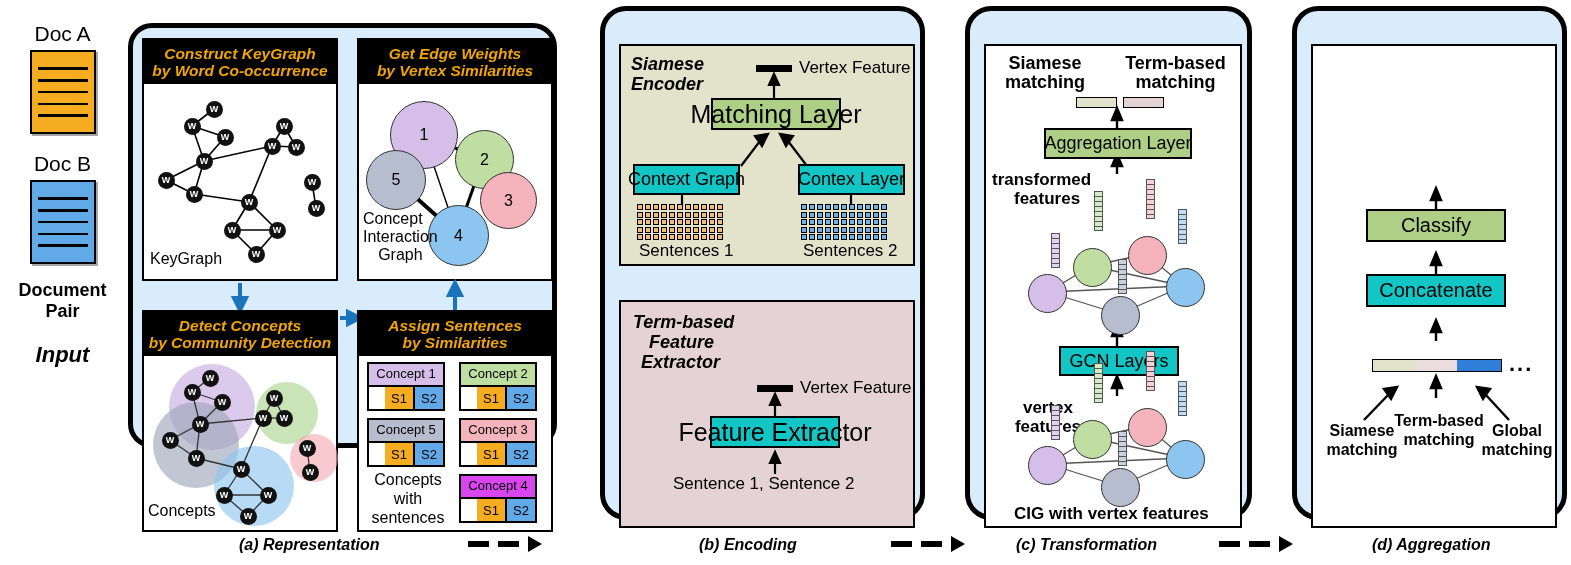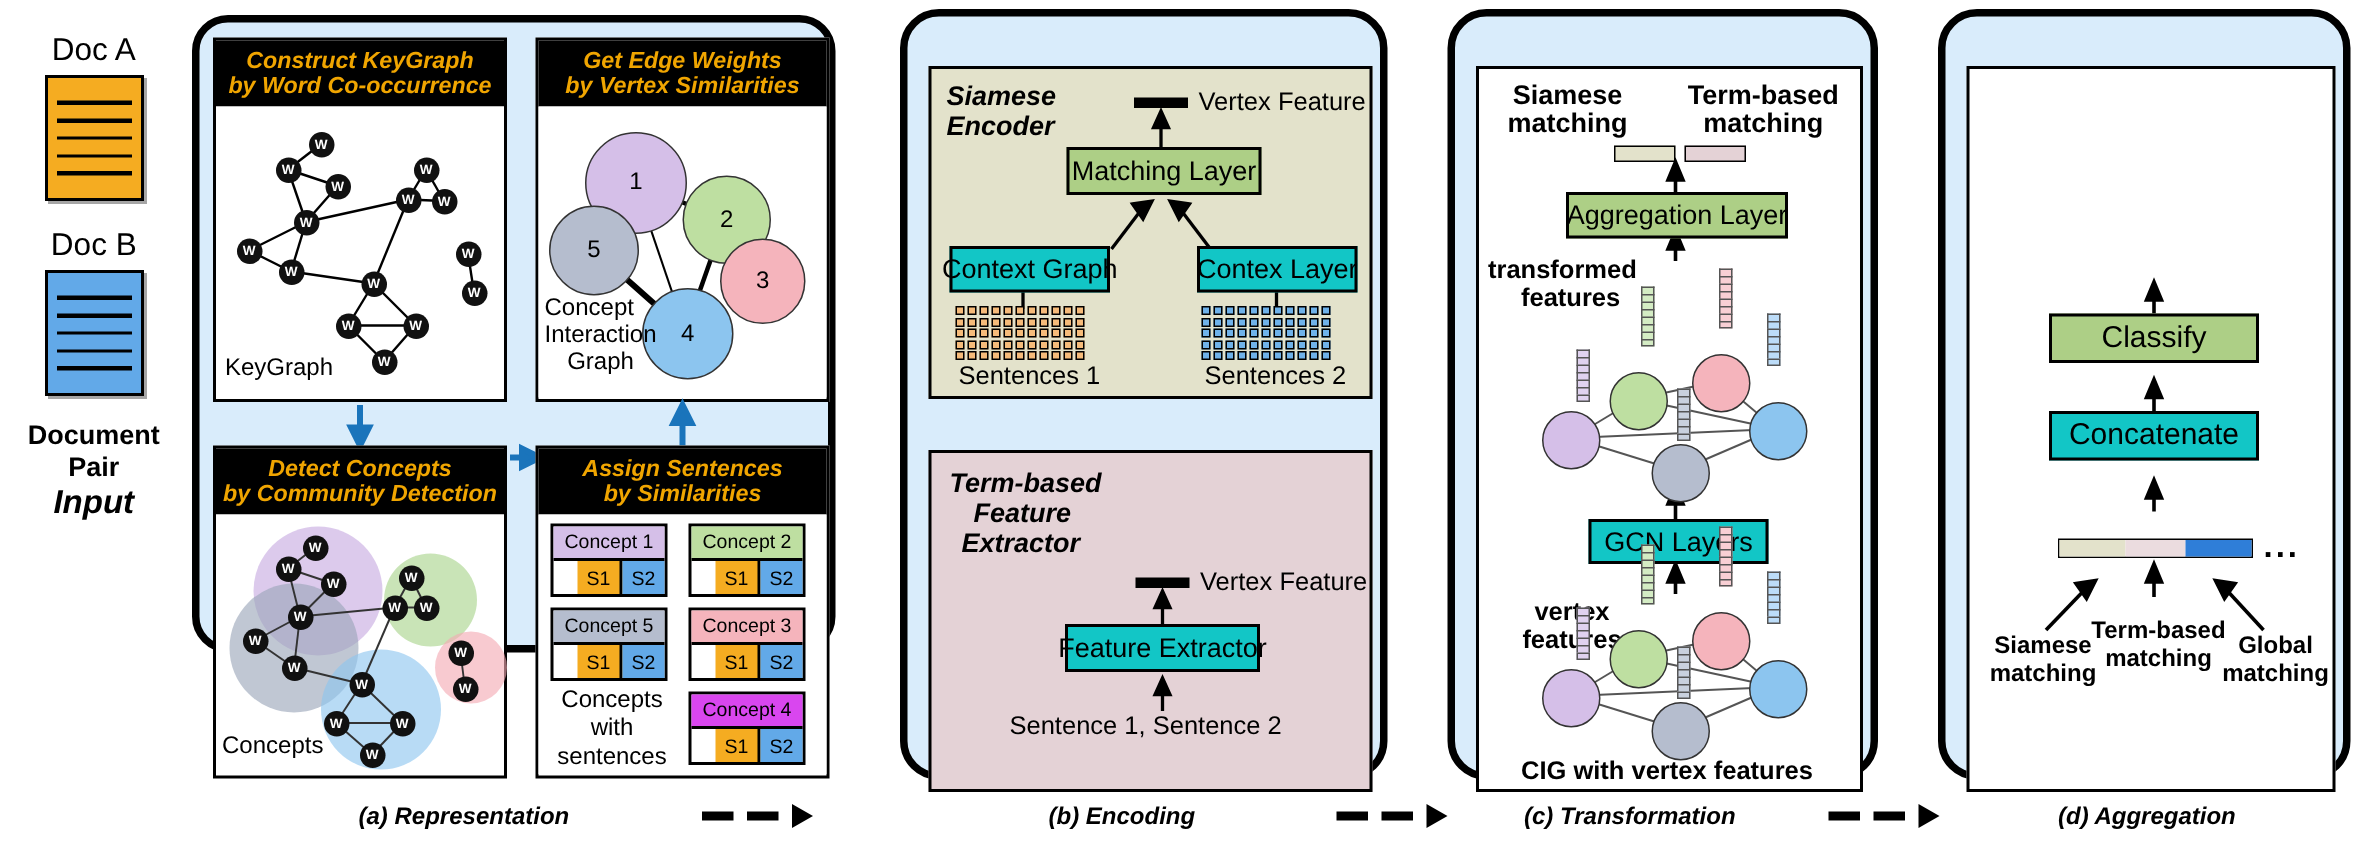--- a/index.html
+++ b/index.html
@@ -51,21 +51,21 @@
   .ctile{position:absolute;border:2px solid #000;box-sizing:border-box;width:78px;}
   .ctile .ct-top{font-size:13px;text-align:center;border-bottom:2px solid #000;height:21px;
                  line-height:19px;}
   .ctile .ct-bot{display:flex;height:22px;padding-left:16px;}
   .ctile .ct-bot div{flex:1;font-size:13px;display:flex;align-items:center;justify-content:center;}
   .ct-s1{background:#f5ac21;border-right:2px solid #000;}
   .ct-s2{background:#62a9e8;}
 
   
   .nbox{position:absolute;border:2px solid #000;box-sizing:border-box;display:flex;
-        align-items:center;justify-content:center;font-size:18px;white-space:nowrap;}
+        align-items:center;justify-content:center;font-size:25px;white-space:nowrap;}
   .green{background:#adcf86;}
   .teal{background:#12c6c6;}
   .innerpanel{position:absolute;border:2.5px solid #000;box-sizing:border-box;margin-top:19px;}
   .panel-olive{background:#e3e2cb;}
   .panel-mauve{background:#e4d2d6;}
   .panel-white{background:#fff;}
   .ital-lab{position:absolute;font-size:18px;font-style:italic;font-weight:bold;line-height:20px;}
   .plain-lab{position:absolute;font-size:17px;white-space:nowrap;}
   .bold-lab{position:absolute;font-size:17px;font-weight:bold;line-height:19px;}
   .vfeat{position:absolute;height:7px;background:#000;}
@@ -103,24 +103,24 @@
   </div>
   <div class="doc-label" style="margin-top:18px">Doc B</div>
   <div class="doc-box doc-b">
     <div class="doc-line"></div>
       <div class="doc-line"></div>
       <div class="doc-line"></div>
     <div class="doc-line"></div>
       <div class="doc-line"></div>
   </div>
   <div id="doc-pair-label" style="margin-top:16px">Document Pair</div>
-  <div id="input-word" style="margin-top:0">Input</div>
+  <div id="input-word" style="margin-top:20px">Input</div>
 </div>
 
-<div class="stage" style="left:128px;top:10px;width:429px;height:425px;border-radius:24px;">
+<div class="stage" style="left:128px;top:23px;width:429px;height:425px;border-radius:24px;">
 
   <div class="subcard" style="left:9px;top:10px;width:196px;height:243px;">
     <div class="hdr">
       <span>Construct KeyGraph</span><br>
       <span>by Word Co-occurrence</span>
     </div>
     <div class="canvas" style="height:194px;">
       <svg class="edges" width="192" height="194">
         <g stroke="#000" stroke-width="1.6" fill="none">
           <line x1="48" y1="42" x2="70" y2="25"></line>

